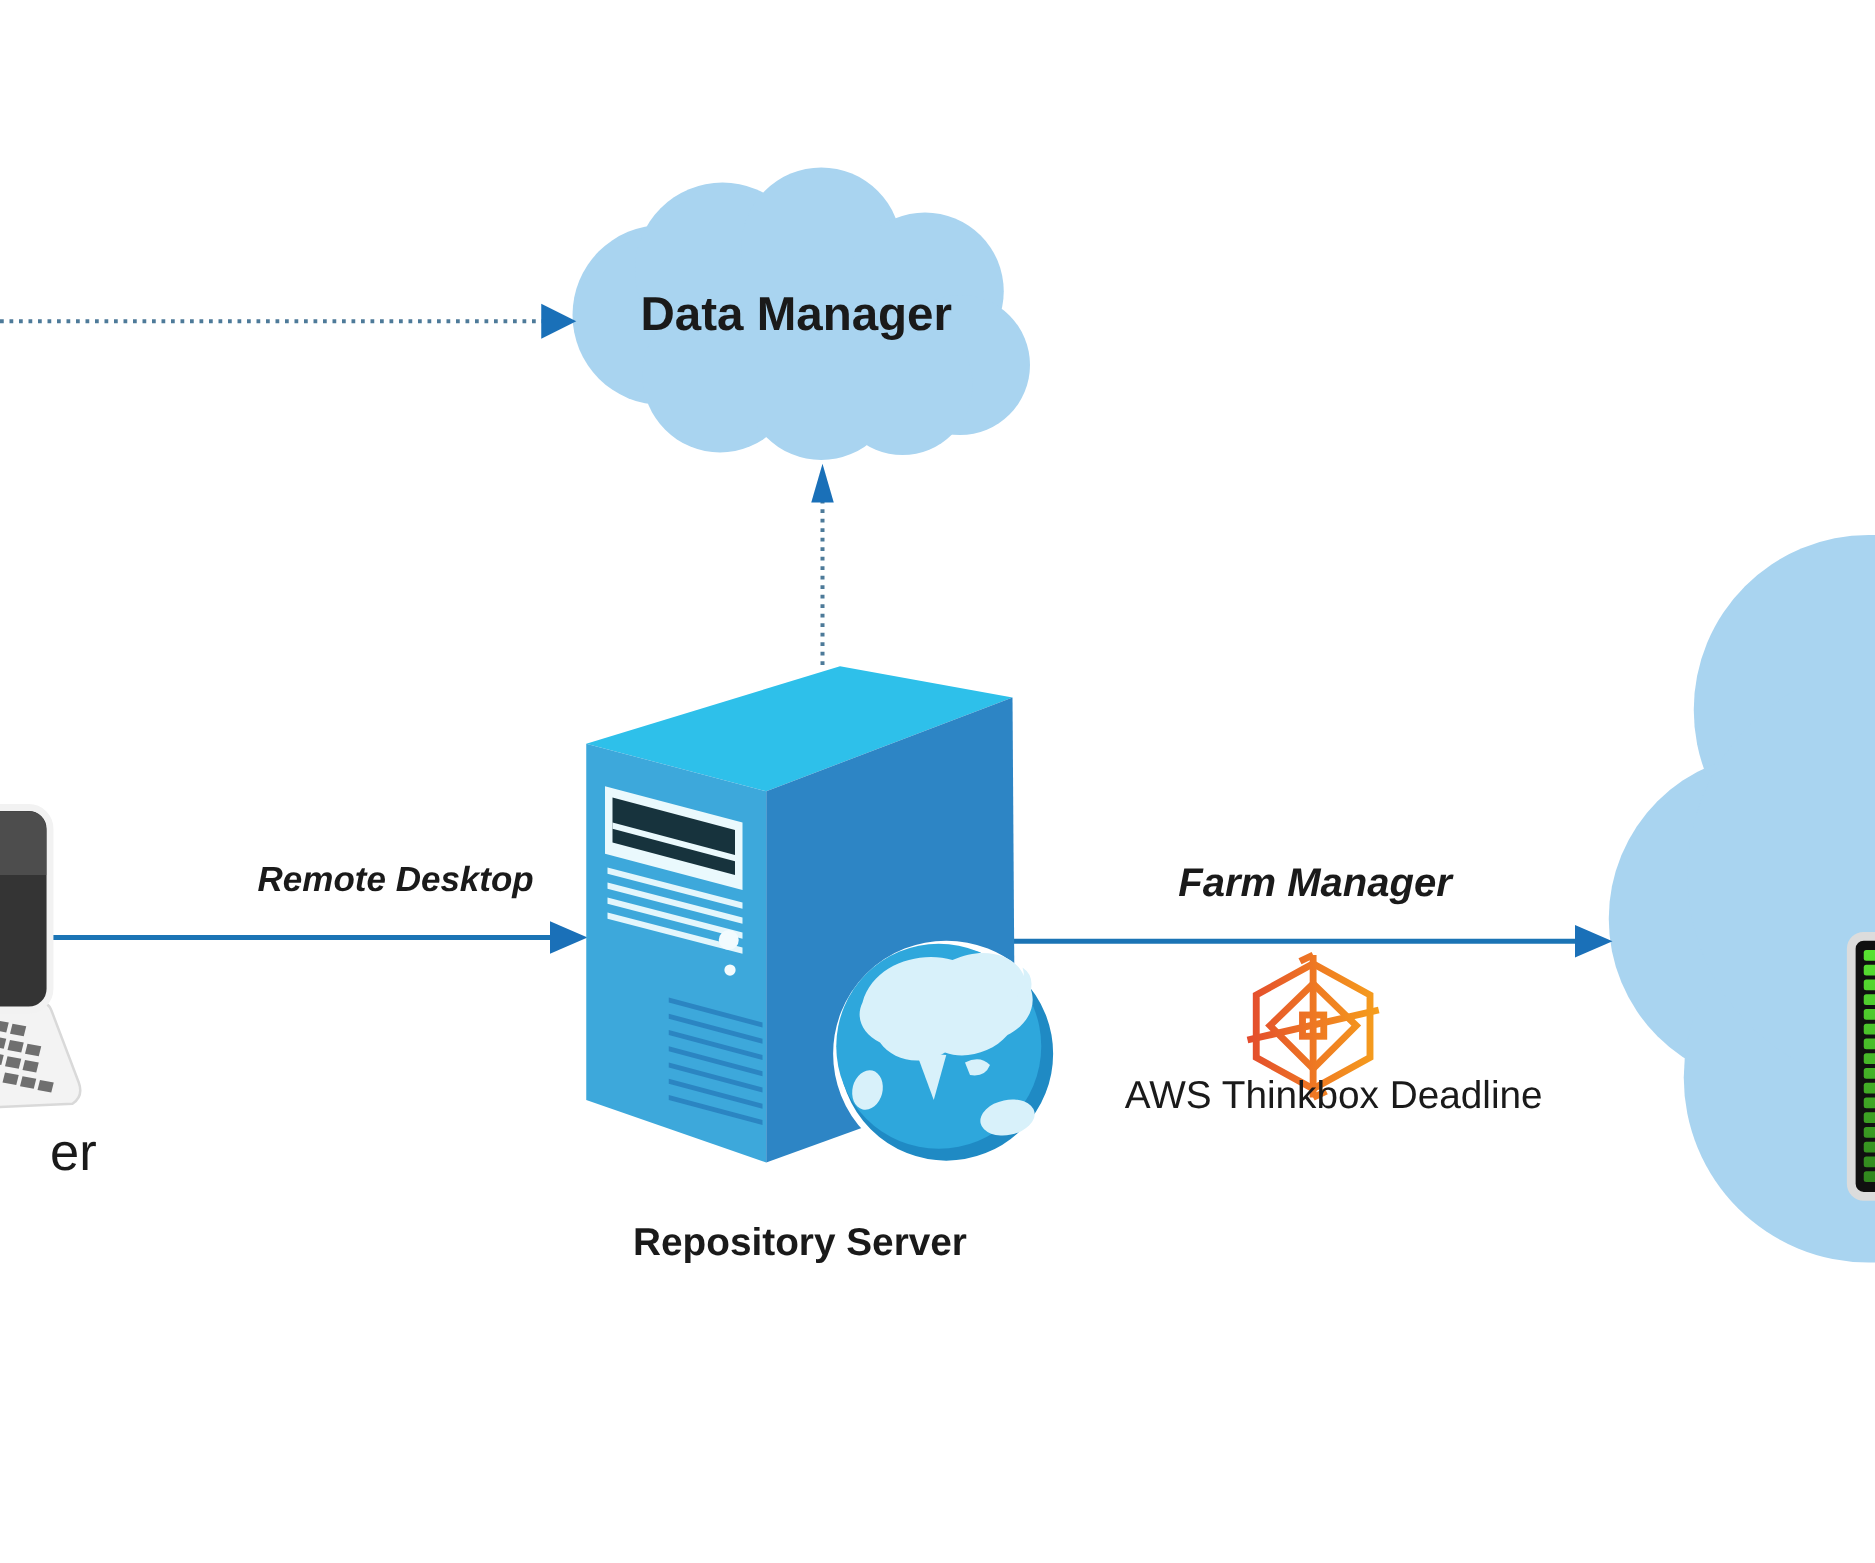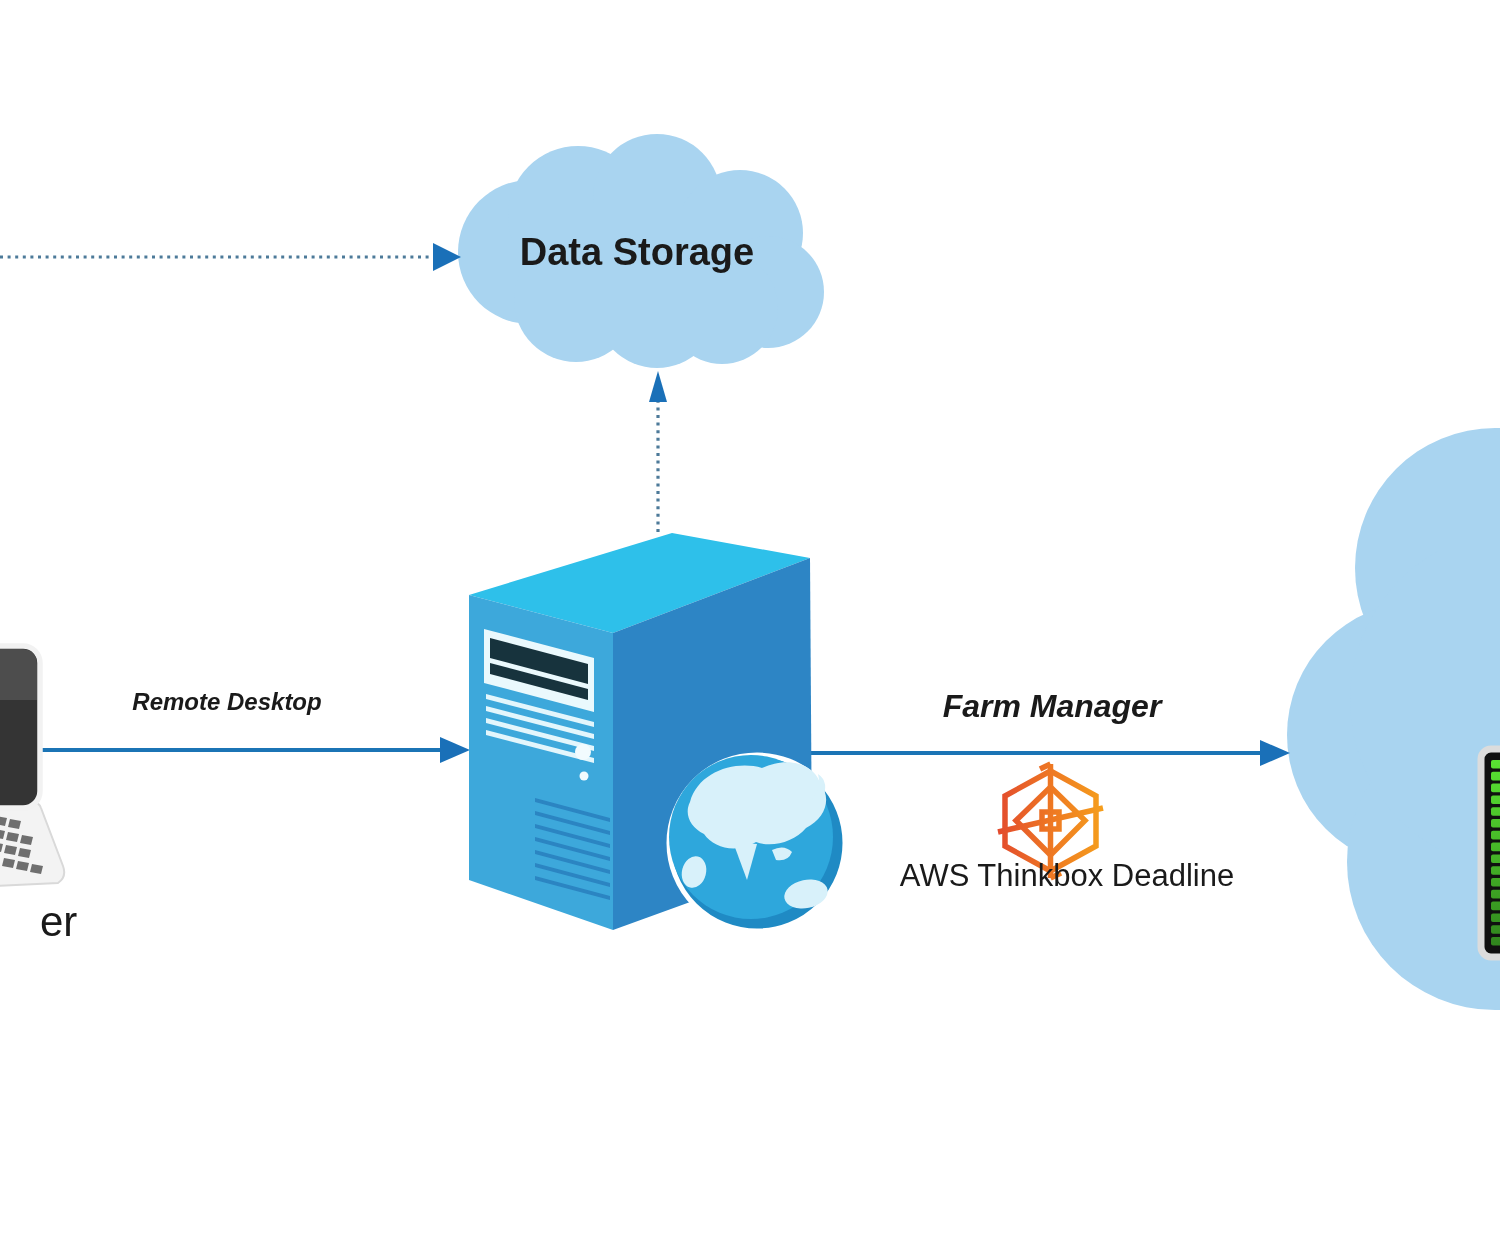--- a/index.html
+++ b/index.html
@@ -5,21 +5,21 @@
   html,body{margin:0;padding:0;}
   body{
     width:1500px;height:1250px;position:relative;overflow:hidden;
     background:#ffffff;font-family:"Liberation Sans",sans-serif;
   }
   .lbl{position:absolute;color:#1a1a1a;white-space:pre-line;}
   .lbl.center{text-align:center;}
   .bold{font-weight:bold;}
   .bi{font-weight:bold;font-style:italic;}
   #data-storage-label{left:456px;top:231px;width:362px;font-size:38px;}
-  #remote-desktop-label{left:27px;top:688px;width:400px;font-size:24px;}
+  #remote-desktop-label{left:27px;top:688px;width:400px;font-size:28px;text-align:right;}
   #farm-manager-label{left:852px;top:688px;width:400px;font-size:32px;}
   #aws-deadline-label{left:867px;top:858px;width:400px;font-size:31px;}
   #repository-label{left:440px;top:974px;width:400px;font-size:31px;line-height:39px;}
   #workstation-label{left:0px;top:898px;font-size:42px;padding-left:40px;}
   svg{position:absolute;left:0;top:0;}
 </style>
 </head>
 <body>
 
 <svg width="1500" height="1250" viewBox="0 0 1500 1250">
@@ -166,23 +166,23 @@
       <rect x="1491" y="878" width="62" height="8.6" rx="2"></rect>
       <rect x="1491" y="889.8" width="62" height="8.6" rx="2"></rect>
       <rect x="1491" y="901.6" width="62" height="8.6" rx="2"></rect>
       <rect x="1491" y="913.4" width="62" height="8.6" rx="2"></rect>
       <rect x="1491" y="925.2" width="62" height="8.6" rx="2"></rect>
       <rect x="1491" y="937" width="62" height="8.6" rx="2"></rect>
     </g>
   </g>
 </svg>
 
-<div class="lbl bold center" id="data-storage-label">Data Storage</div>
+<div class="lbl bold center" id="data-storage-label">Data Manager</div>
 
 <div class="lbl bi center" id="remote-desktop-label">Remote Desktop</div>
 
 <div class="lbl bi center" id="farm-manager-label">Farm Manager</div>
 
 <div class="lbl center" id="aws-deadline-label">AWS Thinkbox Deadline</div>
 
-<div class="lbl bold center" id="repository-label"><br></div>
+<div class="lbl bold center" id="repository-label"><span>Repository Server</span><br></div>
 
 <div class="lbl" id="workstation-label">er</div>
 
 </body></html>

